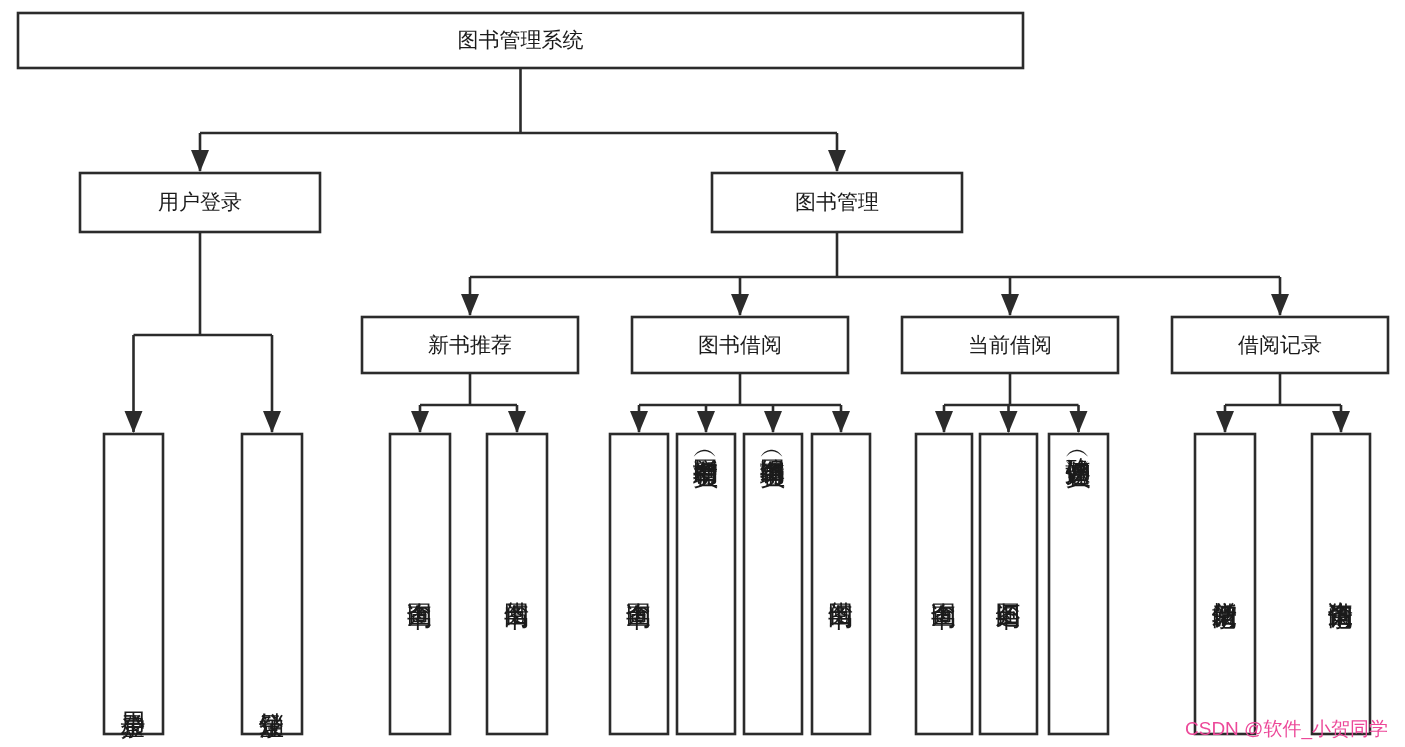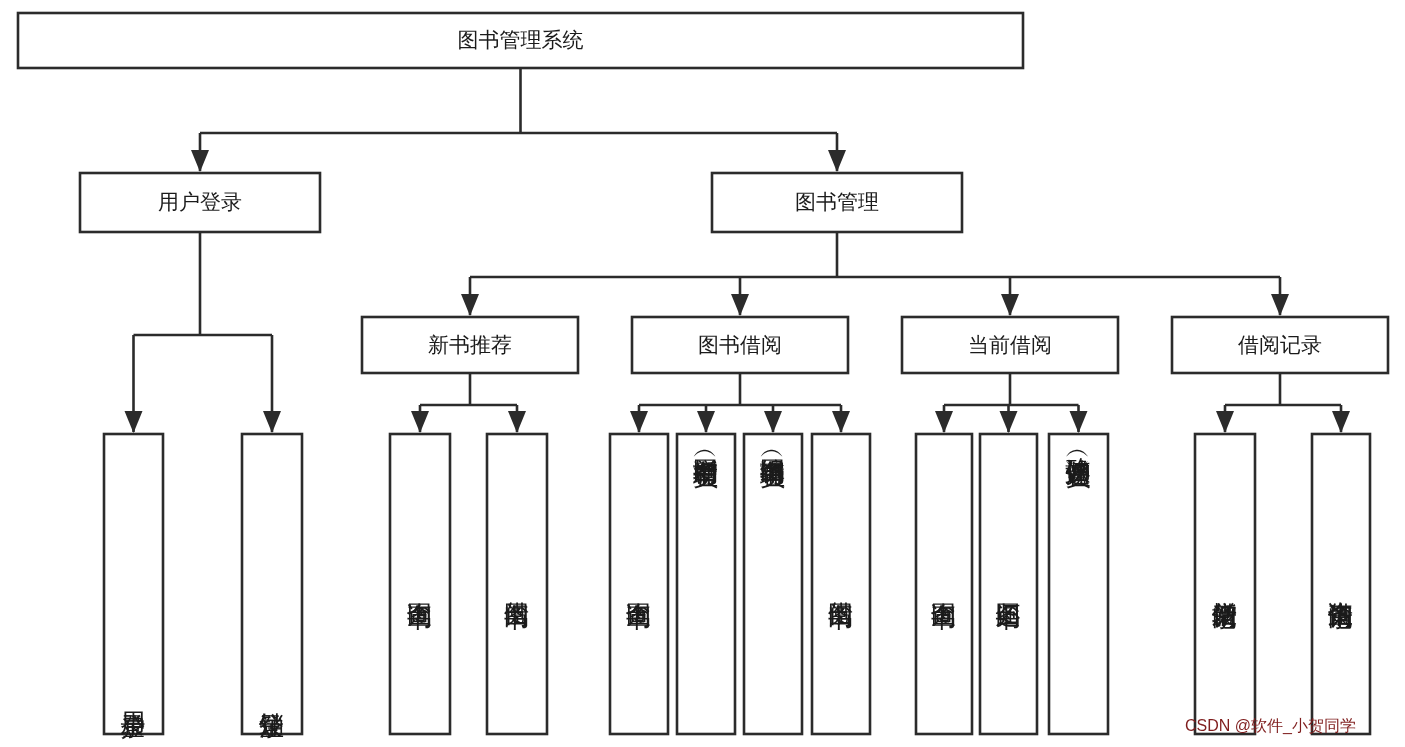--- a/index.html
+++ b/index.html
@@ -64,22 +64,22 @@
     writing-mode: vertical-rl;
     text-orientation: upright;
     letter-spacing: 1px;
     white-space: nowrap;
   }
   .watermark {
     position: absolute;
     left: 1185px;
     top: 716px;
     font-family: "Liberation Sans", "DejaVu Sans", sans-serif;
-    font-size: 16px;
-    color: #7f1d1d;
+    font-size: 19px;
+    color: #ec4899;
     white-space: nowrap;
     user-select: none;
   }
 </style>
 </head>
 <body>
 
 <div id="diagram-root">
 
   <svg class="diagram-canvas" viewBox="0 0 1405 747">

